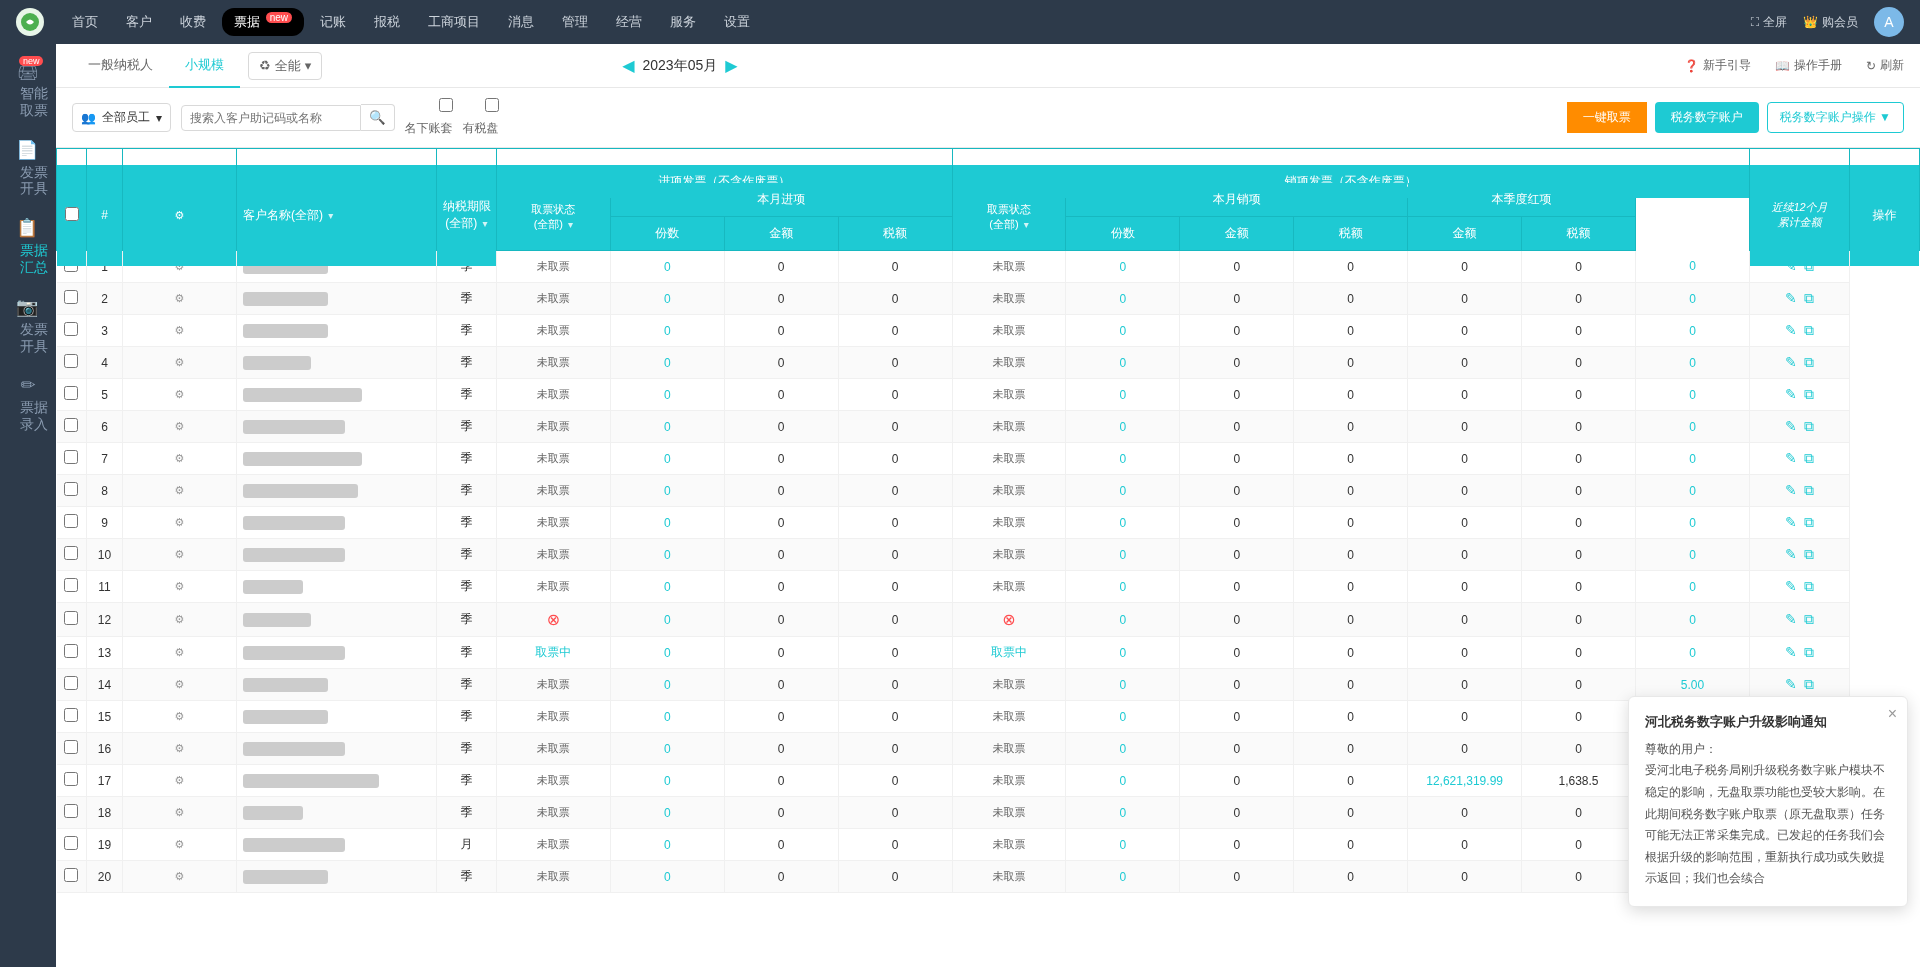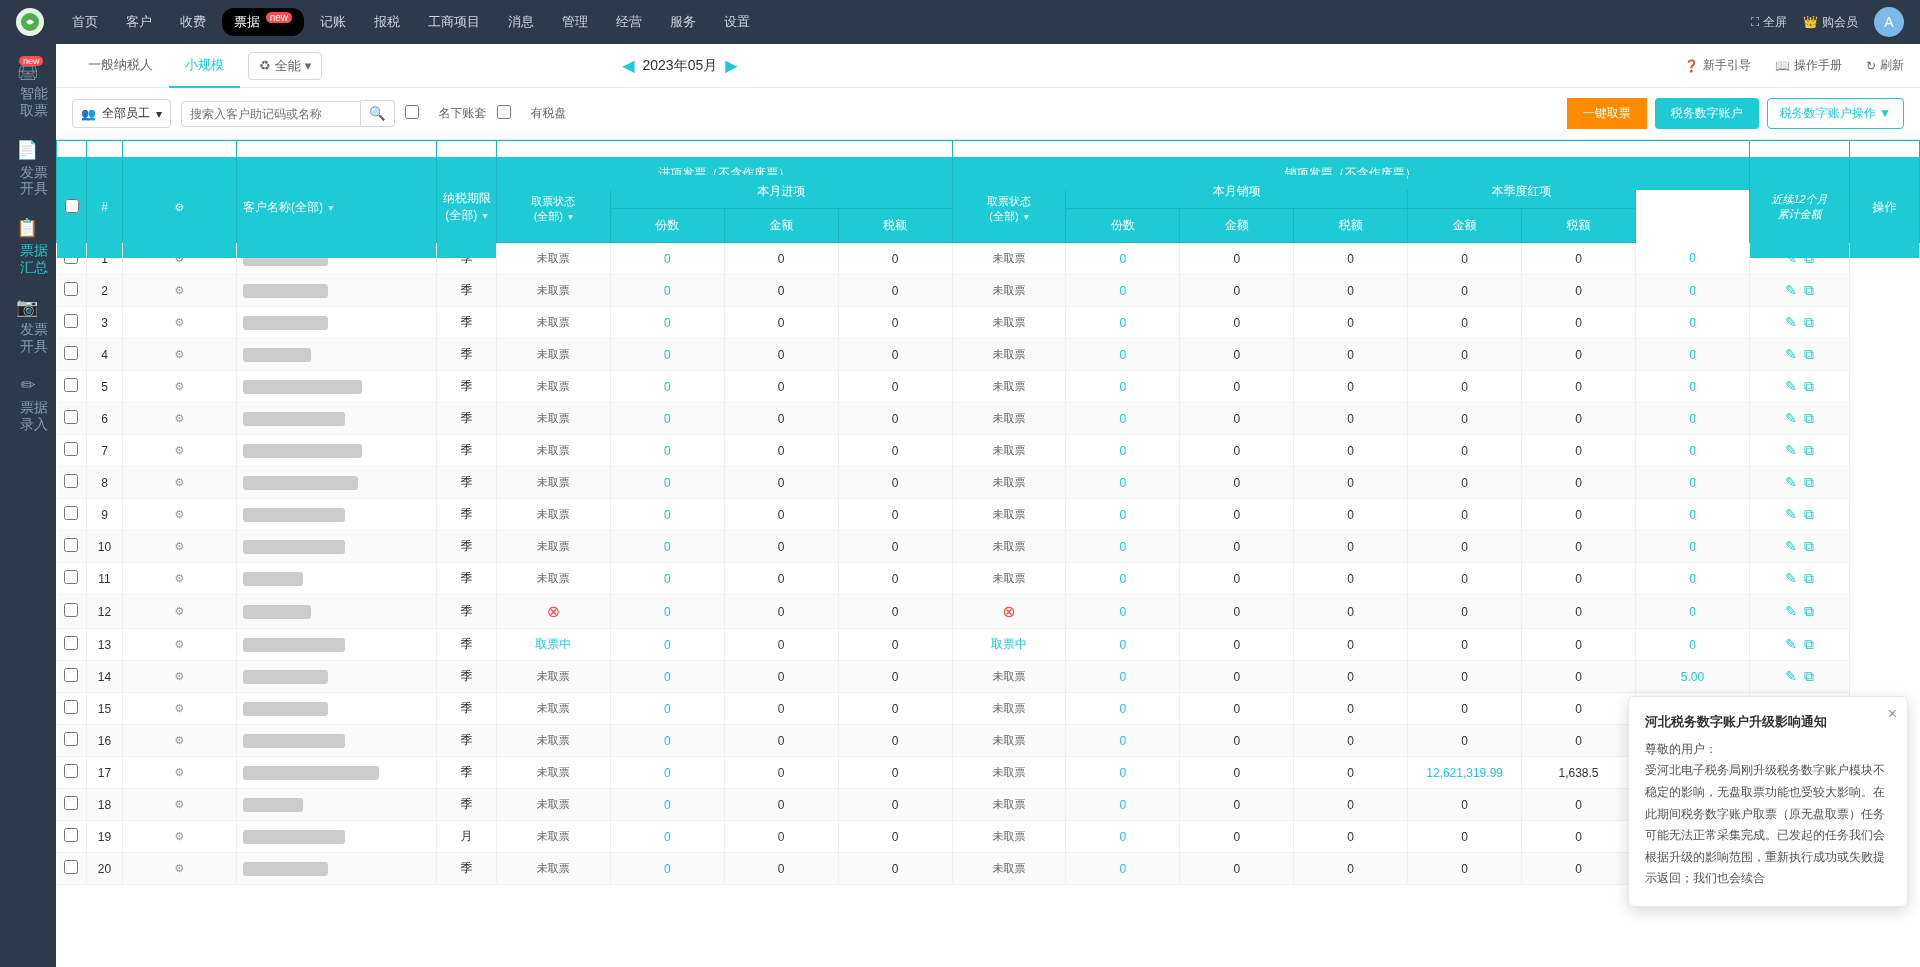--- a/index.html
+++ b/index.html
@@ -36,21 +36,21 @@
     .sub-tab-extra { display: flex; align-items: center; gap: 4px; margin-left: 8px; cursor: pointer; color: #666; font-size: 13px; border: 1px solid #d9d9d9; border-radius: 4px; padding: 4px 10px; }
 
     
     .date-nav { margin-left: auto; display: flex; align-items: center; gap: 8px; font-size: 14px; font-weight: 500; color: #333; }
 
     
     .toolbar { background: #fff; padding: 10px 16px; display: flex; align-items: center; gap: 10px; border-bottom: 1px solid #e8e8e8; }
     .toolbar-select { border: 1px solid #d9d9d9; border-radius: 4px; padding: 5px 8px; background: #fff; font-size: 12px; display: flex; align-items: center; gap: 6px; cursor: pointer; min-width: 80px; }
     .search-input { border: 1px solid #d9d9d9; border-radius: 4px; padding: 5px 8px; font-size: 12px; width: 180px; }
     .search-btn { background: #fff; border: 1px solid #d9d9d9; border-left: none; border-radius: 0 4px 4px 0; padding: 5px 8px; cursor: pointer; color: #999; }
-    .checkbox-label { display: flex; align-items: flex-start; gap: 20px; font-size: 12px; color: #666; cursor: pointer; }
+    .checkbox-label { display: flex; align-items: flex-end; gap: 8px; font-size: 12px; color: #666; cursor: pointer; flex-direction: column; }
     .toolbar-right { margin-left: auto; display: flex; gap: 8px; }
     .btn-orange { background: #ff8c00; color: #fff; border: none; border-radius: 0; padding: 6px 16px; font-size: 12px; cursor: pointer; white-space: nowrap; }
     .btn-teal { background: #1ecad3; color: #fff; border: none; border-radius: 4px; padding: 6px 16px; font-size: 12px; cursor: pointer; white-space: nowrap; }
     .btn-outline { background: #fff; color: #1ecad3; border: 1px solid #1ecad3; border-radius: 4px; padding: 6px 12px; font-size: 12px; cursor: pointer; display: flex; align-items: center; gap: 4px; }
 
     
     .table-container { flex: 1; overflow: auto; background: #fff; }
     table { width: 100%; border-collapse: collapse; table-layout: fixed; }
     thead tr th { background: #1ecad3; color: #fff; padding: 8px 6px; font-size: 12px; font-weight: normal; text-align: center; border: 1px solid #17b8c0; white-space: nowrap; position: sticky; top: 16px; z-index: 10; }
     tbody tr td { padding: 7px 6px; font-size: 12px; text-align: center; border-bottom: 1px solid #f0f0f0; border-right: 1px solid #f0f0f0; color: #333; }

